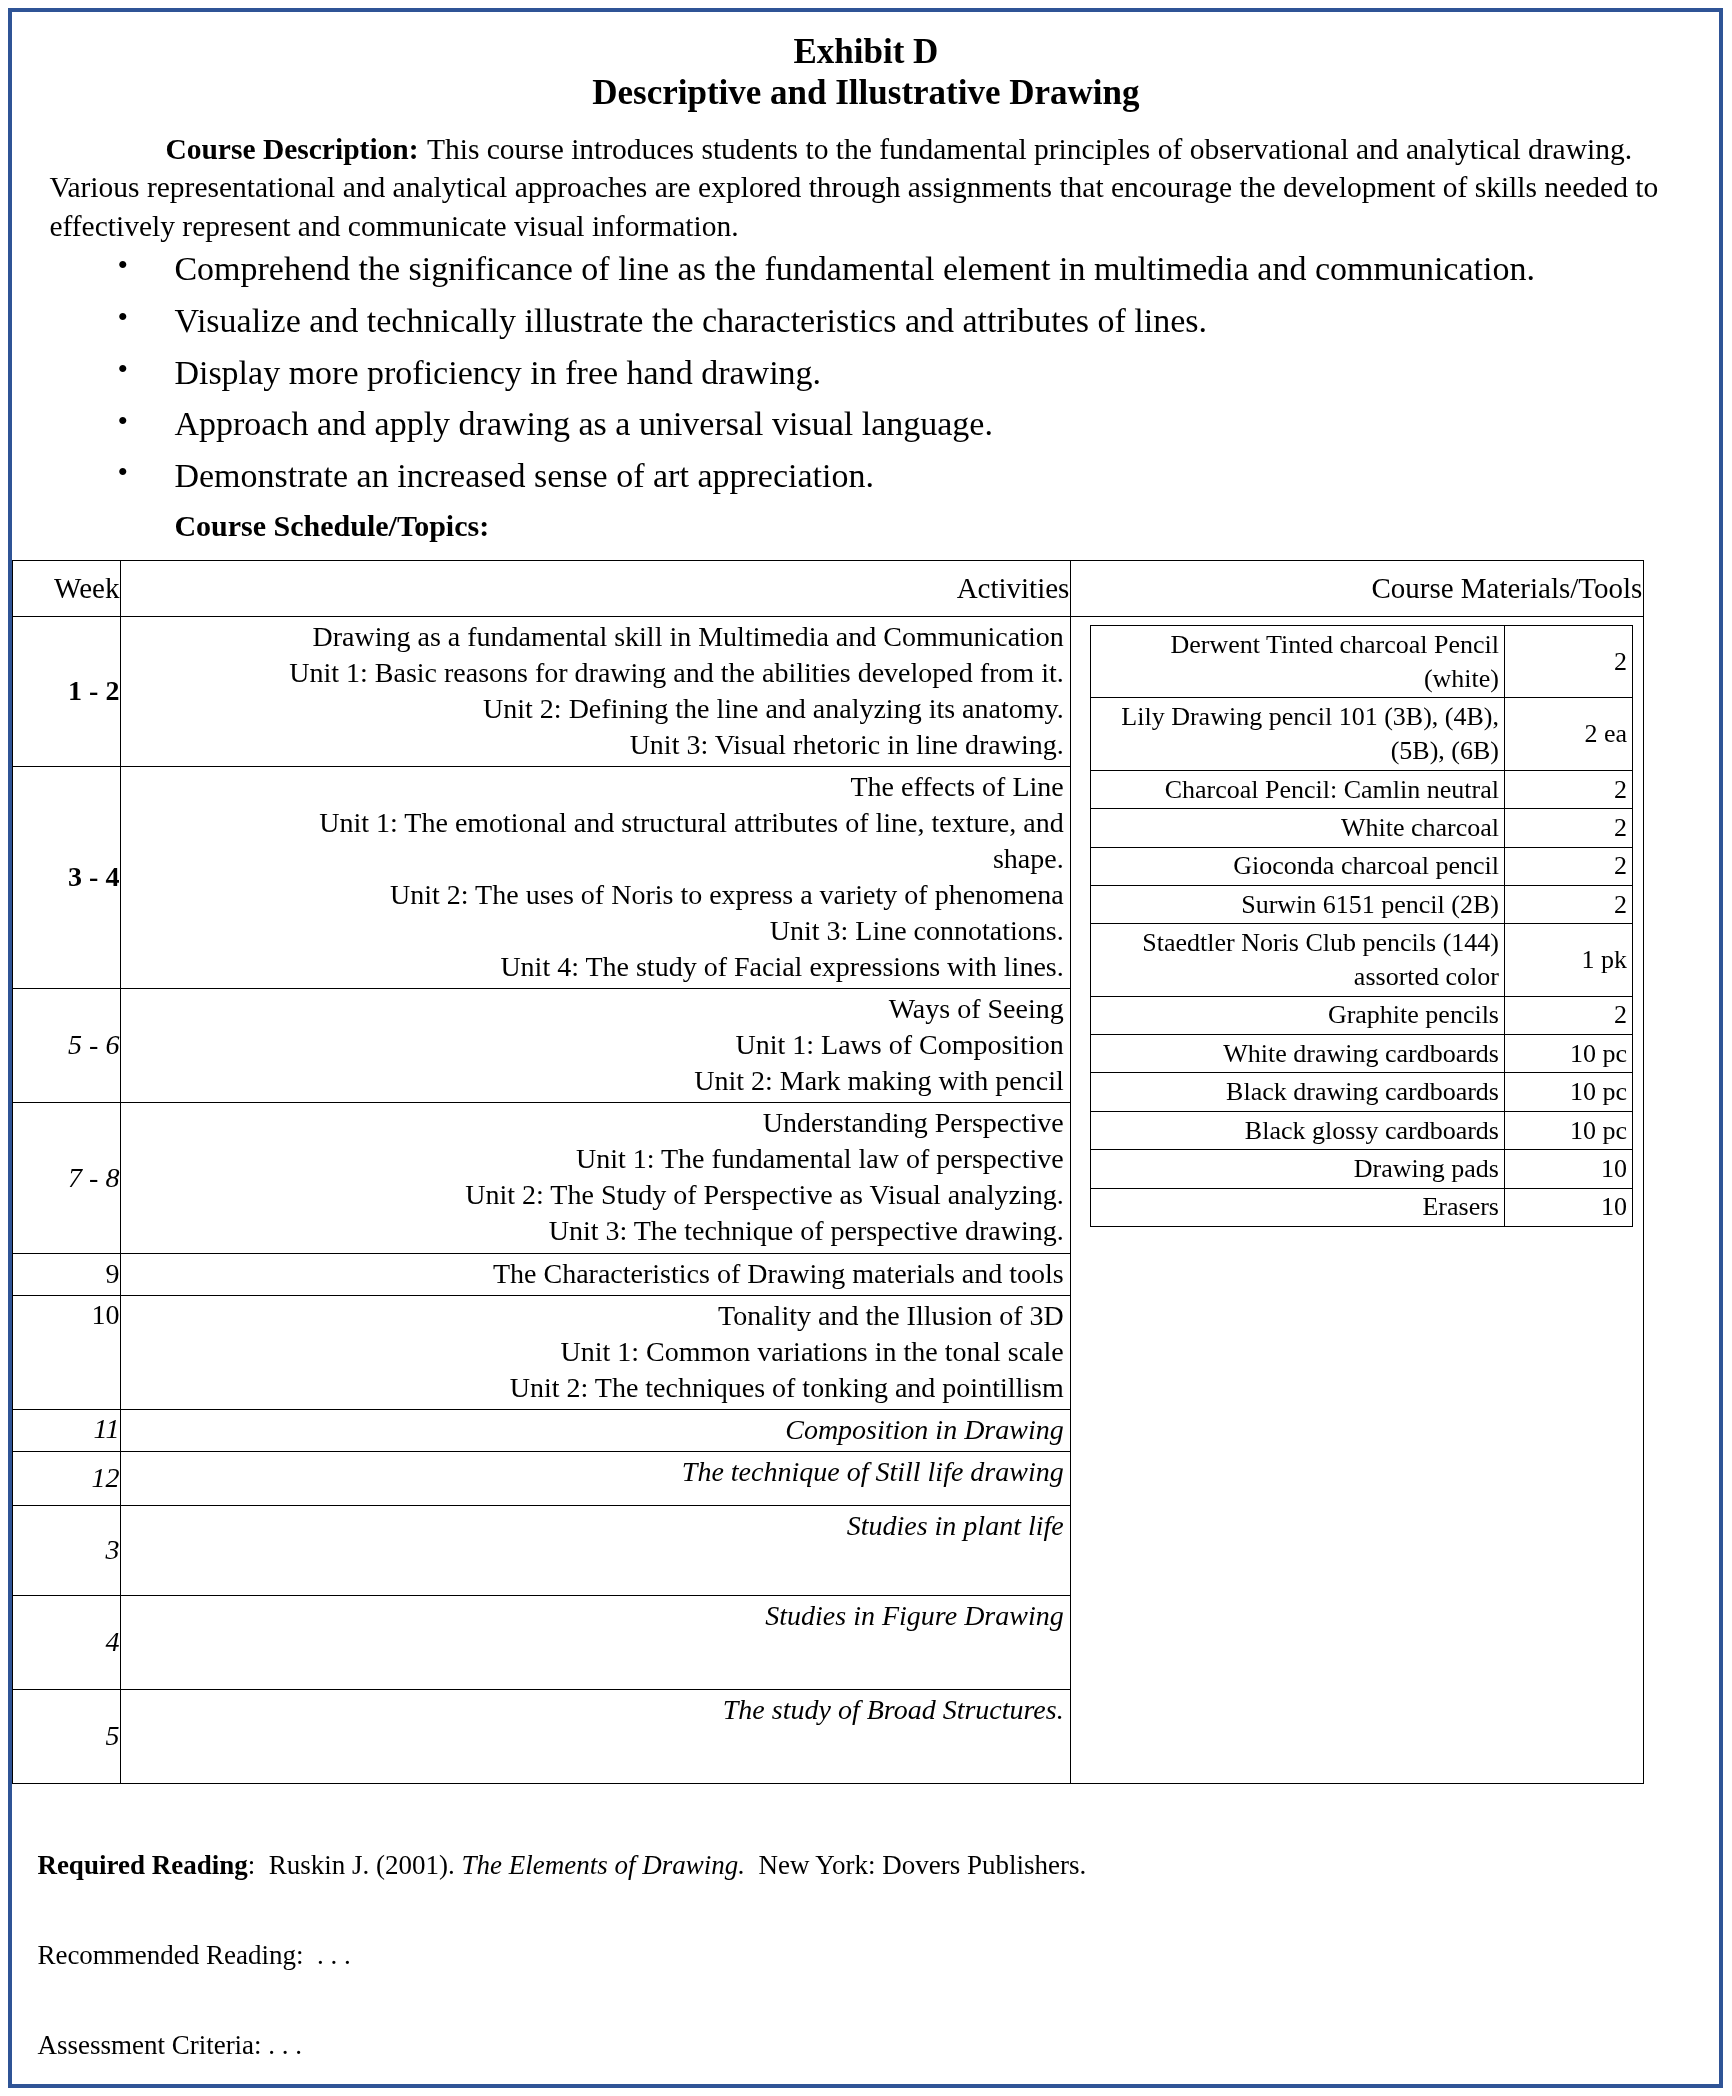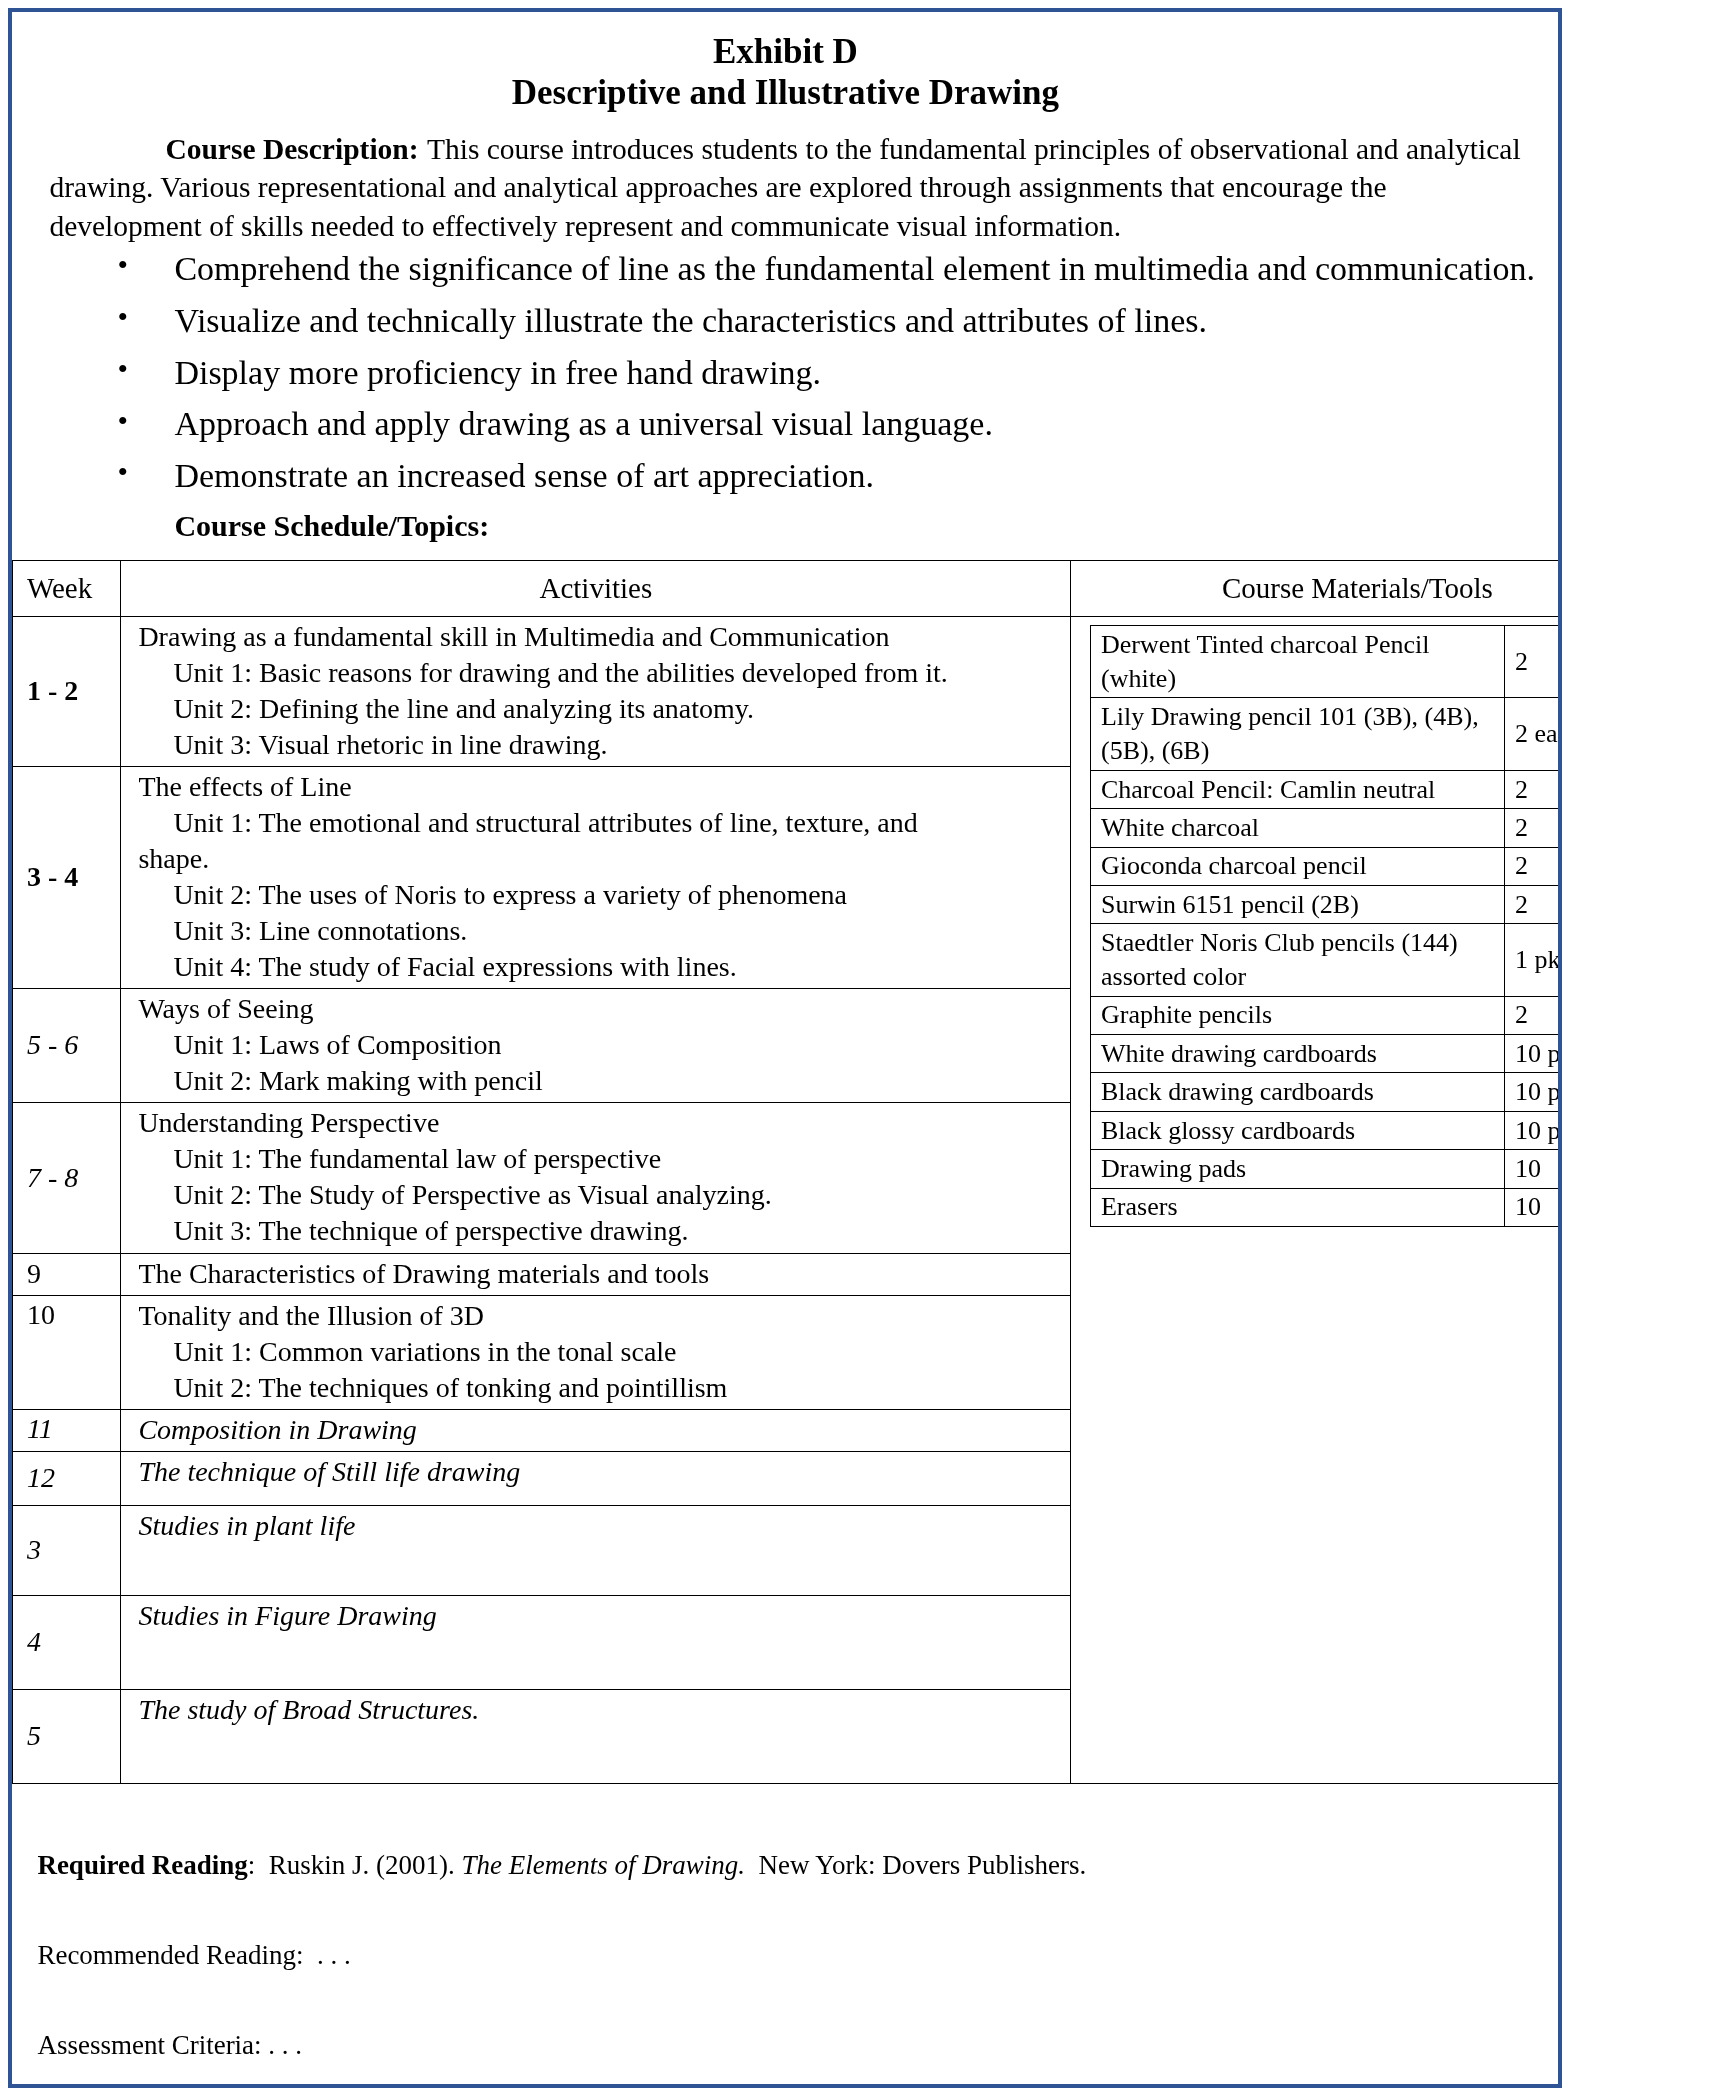--- a/index.html
+++ b/index.html
@@ -6,21 +6,21 @@
   html, body { margin: 0; padding: 0; }
   body {
     width: 1732px; height: 2096px;
     background: #ffffff;
     color: #000000;
     font-family: "Liberation Serif", "DejaVu Serif", serif;
     position: relative;
   }
   .page {
     position: absolute; left: 8.4px; top: 8.4px;
-    width: 1554px; height: 2080px;
+    width: 1715px; height: 2080px;
     border: 4.2px solid #2f5496;
     overflow: hidden;
     background: #ffffff;
   }
   .titles { text-align: center; padding-top: 20px; }
   .title, .subtitle { font-size: 35px; font-weight: bold; line-height: 1.15; }
   .desc {
     font-size: 29.5px; line-height: 1.3;
     margin: 17px 32px 4px 37px;
     text-indent: 116px;
@@ -30,21 +30,21 @@
   .lo-heading { font-size: 30px; font-weight: bold; margin: 20px 0 8.4px 162px; }
   .outcomes { list-style: none; margin: 0; padding: 0; font-size: 34px; }
   .outcomes li { position: relative; padding-left: 162px; margin-bottom: 11px; line-height: 1.2; }
   .outcomes li::before { content: "\2022"; position: absolute; left: 105px; top: -1.7px; font-size: 30px; }
   .cs-heading { font-size: 30px; font-weight: bold; margin: 11.8px 0 17px 162px; }
 
   table.schedule {
     border-collapse: collapse; table-layout: fixed;
     width: 1631px; font-size: 28px; margin-left: 0px;
   }
-  table.schedule th, table.schedule td { border: 1.7px solid #000000; }
+  table.schedule th, table.schedule td { border: 1.7px solid #000000; text-align: right; }
   .c-week { width: 108px; } .c-act { width: 950px; } .c-mat { width: 573px; }
   table.schedule thead th { font-weight: normal; font-size: 29px; height: 56px; vertical-align: middle; }
   .th-week { text-align: left; padding-left: 13.5px; }
   .th-act, .th-mat { text-align: center; }
   td.week-cell { vertical-align: middle; padding-left: 13.5px; }
   td.week-cell.vtop { vertical-align: top; padding-top: 3.4px; }
   td.act-cell { vertical-align: top; padding: 2.5px 6.7px 2.5px 17px; }
   .line { line-height: 36px; }
   .line.indent { padding-left: 35px; }
   .bold { font-weight: bold; }

